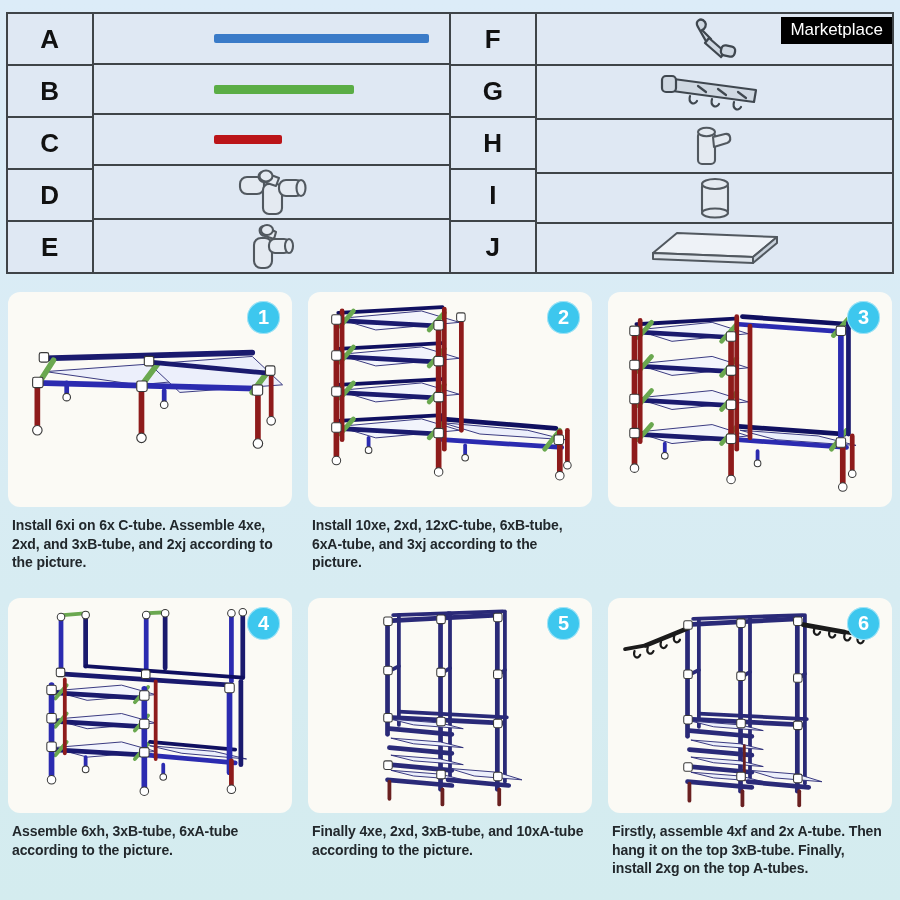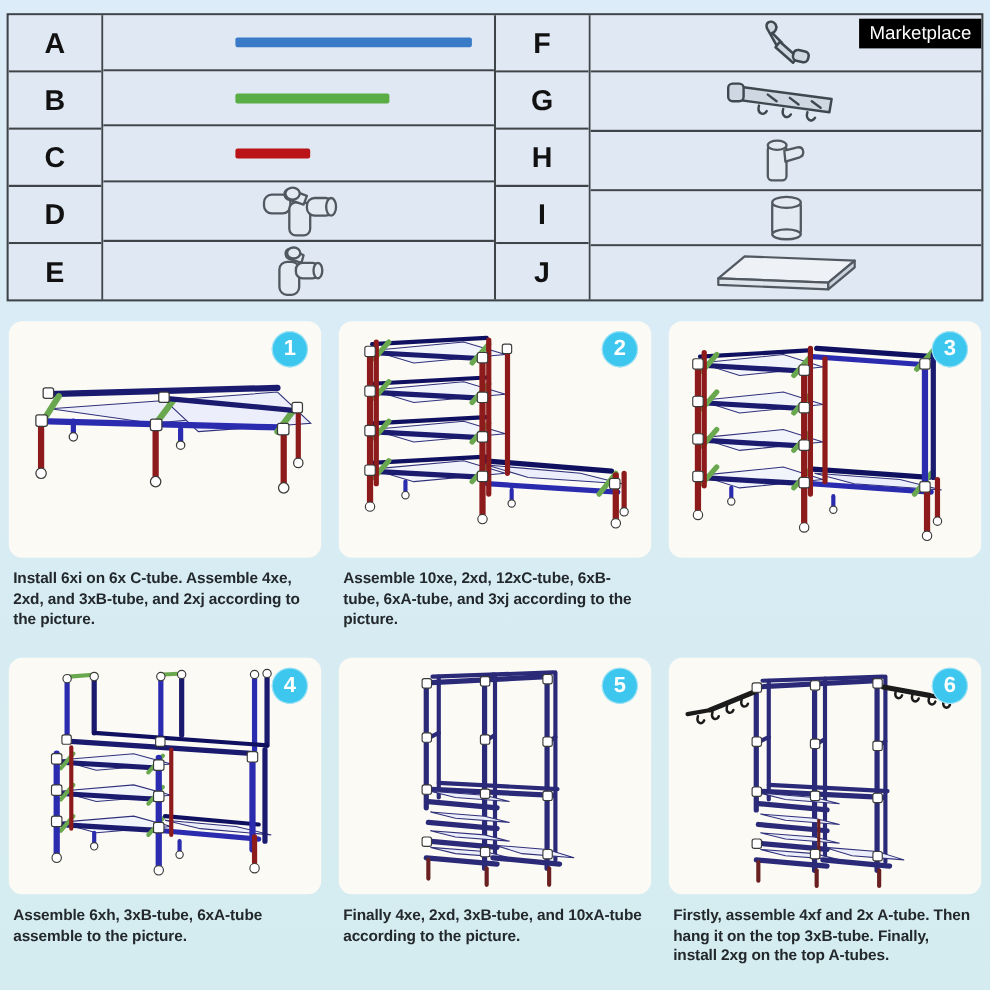--- a/index.html
+++ b/index.html
@@ -393,21 +393,21 @@
               <circle cx="30" cy="172" r="4.5"></circle>
               <circle cx="138" cy="184" r="4.5"></circle>
               <circle cx="266" cy="188" r="4.5"></circle>
               <circle cx="274" cy="177" r="4"></circle>
               <circle cx="64" cy="161" r="3.5"></circle>
               <circle cx="166" cy="169" r="3.5"></circle>
             </g>
           </g>
         </svg>
       </div>
-      <div class="step-caption">Assemble 10xe, 2xd, 12xC-tube, 6xB-tube, 6xA-tube, and 3xj according to the picture.</div>
+      <div class="step-caption">Install 10xe, 2xd, 12xC-tube, 6xB-tube, 6xA-tube, and 3xj according to the picture.</div>
     </div>
 
     <div class="step">
       <div class="step-figure">
         <div class="step-badge">3</div>
         <svg class="rack-svg" viewBox="0 0 300 215">
           <g stroke-linecap="round">
 
             <g>
               <polygon points="30,34 110,26 148,38 68,46" fill="#f2f4fc" stroke="#30307a" stroke-width="1"></polygon>
@@ -551,21 +551,21 @@
               <circle cx="248" cy="9" r="4"></circle>
               <circle cx="46" cy="186" r="4.5"></circle>
               <circle cx="144" cy="198" r="4.5"></circle>
               <circle cx="236" cy="196" r="4.5"></circle>
               <circle cx="82" cy="175" r="3.5"></circle>
               <circle cx="164" cy="183" r="3.5"></circle>
             </g>
           </g>
         </svg>
       </div>
-      <div class="step-caption">Assemble 6xh, 3xB-tube, 6xA-tube assemble to the picture.</div>
+      <div class="step-caption">Assemble 6xh, 3xB-tube, 6xA-tube according to the picture.</div>
     </div>
 
     <div class="step">
       <div class="step-figure">
         <div class="step-badge">5</div>
         <svg class="rack-svg" viewBox="0 0 300 215">
           <g stroke-linecap="round" stroke="#2a2a78">
 
             <line x1="84" y1="18" x2="200" y2="12" stroke-width="5"></line>
             <line x1="90" y1="12" x2="206" y2="8" stroke-width="4"></line>

